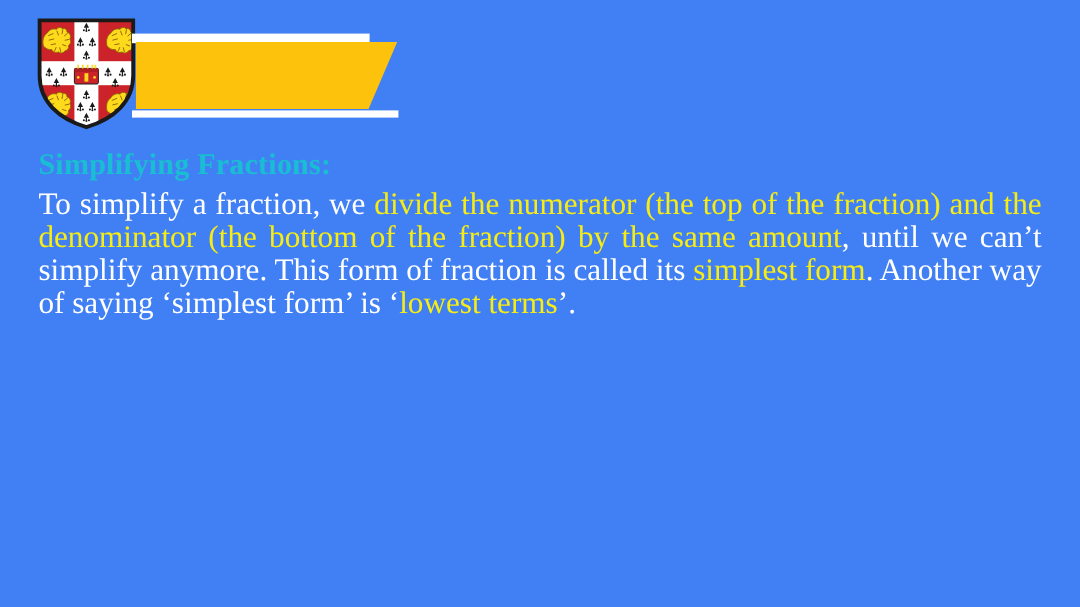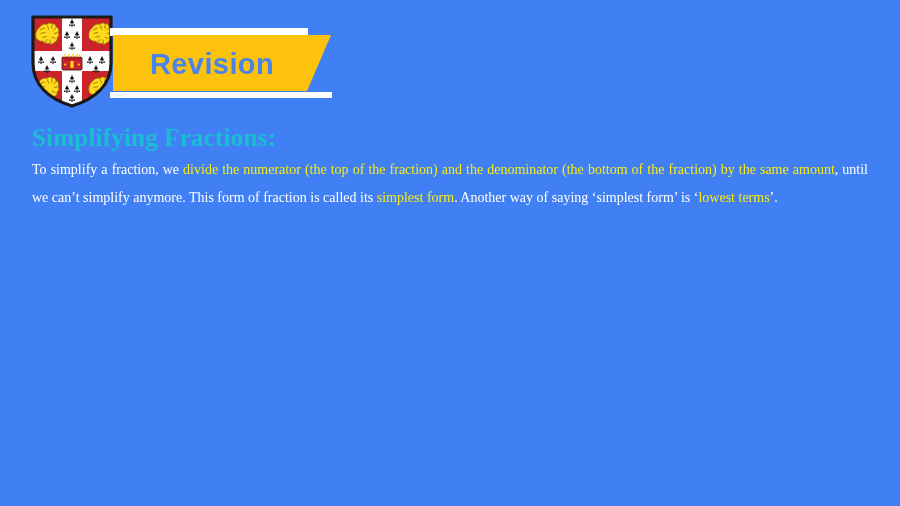--- a/index.html
+++ b/index.html
@@ -99,21 +99,21 @@
     font-weight: bold;
     font-size: 25px;
     color: #19bed2;
     line-height: 27px;
     margin: 0 0 5px 0;
     letter-spacing: 0.2px;
   }
 
   #body-paragraph {
     font-family: "Liberation Serif", serif;
-    font-size: 14px;
+    font-size: 26px;
     line-height: 27.5px;
     color: #ffffff;
     text-align: justify;
     margin: 0;
     text-justify: inter-word;
   }
 
   .hl {
     color: #f7ec13;
   }
@@ -232,21 +232,20 @@
         <path d="M4 4 H82 V50 C82 72 66 86 43 93 C20 86 4 72 4 50 Z" fill="none" stroke="#1a1a1a" stroke-width="3.2"></path>
       </svg>
     </div>
 
     <div class="ribbon-white-top" style="background: rgb(255, 255, 255);"></div>
 
     <div class="ribbon-yellow" style="background: rgb(253, 194, 11);"></div>
 
     <div class="ribbon-white-bottom" style="background: rgb(255, 255, 255);"></div>
 
-    <div class="ribbon-title" style="color: rgb(74, 132, 234);">Revision</div>
   </div>
 
   <div id="content">
 
     <h2 id="section-heading" style="color: rgb(25, 190, 210);">Simplifying Fractions:</h2>
 
     <p id="body-paragraph"><span class="plain" style="color: rgb(255, 255, 255);">To simplify a fraction, we </span><span class="hl" style="color: rgb(247, 236, 19);">divide the numerator (the top of the fraction) and the denominator (the bottom of the fraction) by the same amount</span><span class="plain" style="color: rgb(255, 255, 255);">, until we can’t simplify anymore. This form of fraction is called its </span><span class="hl" style="color: rgb(247, 236, 19);">simplest form</span><span class="plain" style="color: rgb(255, 255, 255);">. Another way of saying ‘simplest form’ is ‘</span><span class="hl" style="color: rgb(247, 236, 19);">lowest terms</span><span class="plain" style="color: rgb(255, 255, 255);">’.</span></p>
   </div>
 
 </div>

